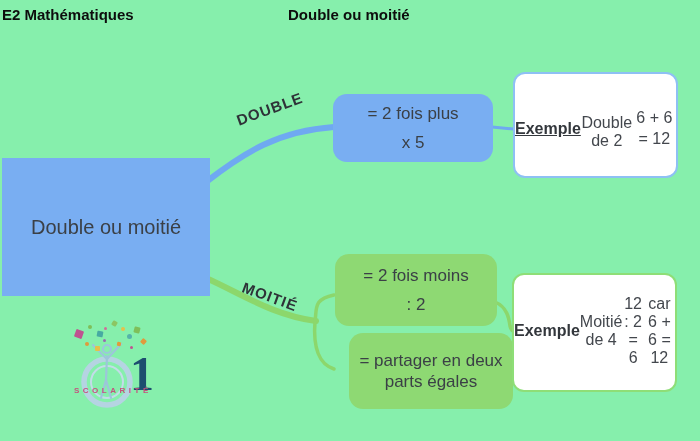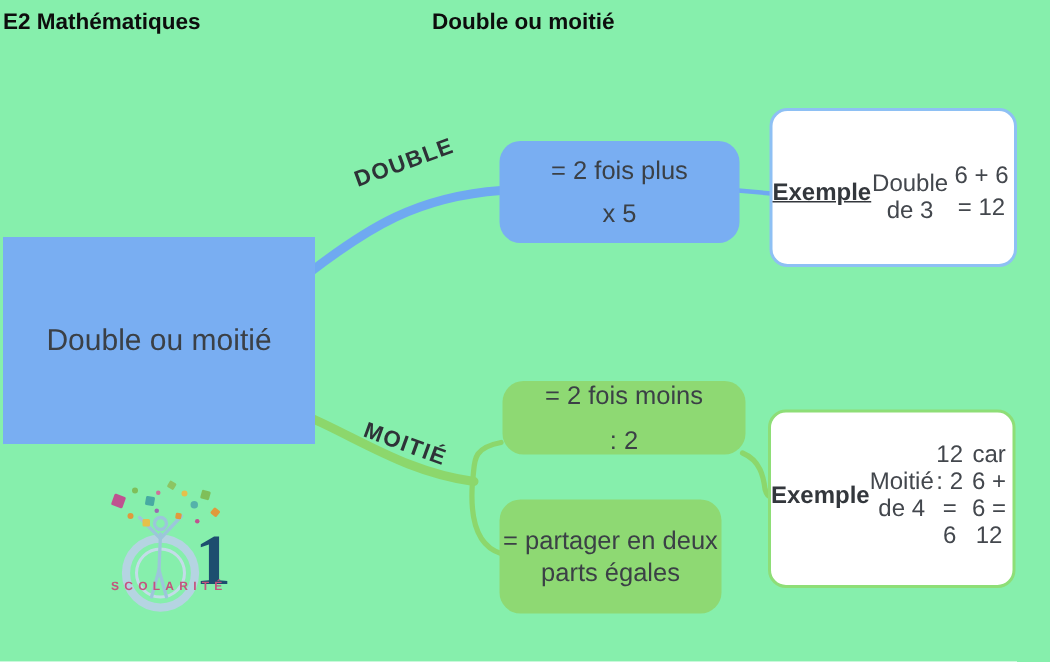--- a/index.html
+++ b/index.html
@@ -27,22 +27,22 @@
   .label-moitie{left:243px;top:278px;transform:rotate(20deg);transform-origin:left center;}
 
   .node{
     position:absolute;border-radius:14px;display:flex;flex-direction:column;
     align-items:center;justify-content:center;text-align:center;
     font-size:17px;color:#3b4046;line-height:1.25;
   }
   .node-blue{background:#79aef2;}
   .node-green{background:#8ed973;}
   .node-d{left:333px;top:94px;width:160px;height:68px;gap:8px;}
-  .node-m1{left:335px;top:254px;width:162px;height:49px;gap:8px;}
-  .node-m2{left:333px;top:333px;width:148px;height:76px;padding:2px 2px;box-sizing:border-box;}
+  .node-m1{left:335px;top:254px;width:162px;height:72px;gap:8px;}
+  .node-m2{left:349px;top:333px;width:164px;height:76px;padding:2px 2px;box-sizing:border-box;}
 
   .example{
     position:absolute;background:#ffffff;border-radius:12px;
     display:flex;flex-direction:row;align-items:center;text-align:center;
     color:#43474d;font-size:16px;box-sizing:border-box;
   }
   .example-blue{border:2px solid #8ec0f4;left:513px;top:72px;width:165px;height:106px;padding-top:8px;}
   .example-green{border:2px solid #8ede77;left:512px;top:273px;width:165px;height:119px;padding-top:7px;justify-content:space-between;padding-bottom:10px;}
   .ex-title{font-weight:bold;font-size:16px;color:#33373c;}
   .ex-title-u{text-decoration:underline;}
@@ -89,21 +89,21 @@
   <div class="branch-label label-double">DOUBLE</div>
   <div class="branch-label label-moitie">MOITIÉ</div>
 
   <div class="node node-blue node-d">
     <div>= 2 fois plus</div>
     <div>x 5</div>
   </div>
 
   <div class="example example-blue">
     <div class="ex-title ex-title-u">Exemple</div>
-    <div class="ex-sub">Double de 3</div>
+    <div class="ex-sub">Double de 2</div>
     <div class="ex-eqs">
       <div>6 + 6 = 12</div>
     </div>
   </div>
 
   <div class="node node-green node-m1">
     <div>= 2 fois moins</div>
     <div>: 2</div>
   </div>
 

